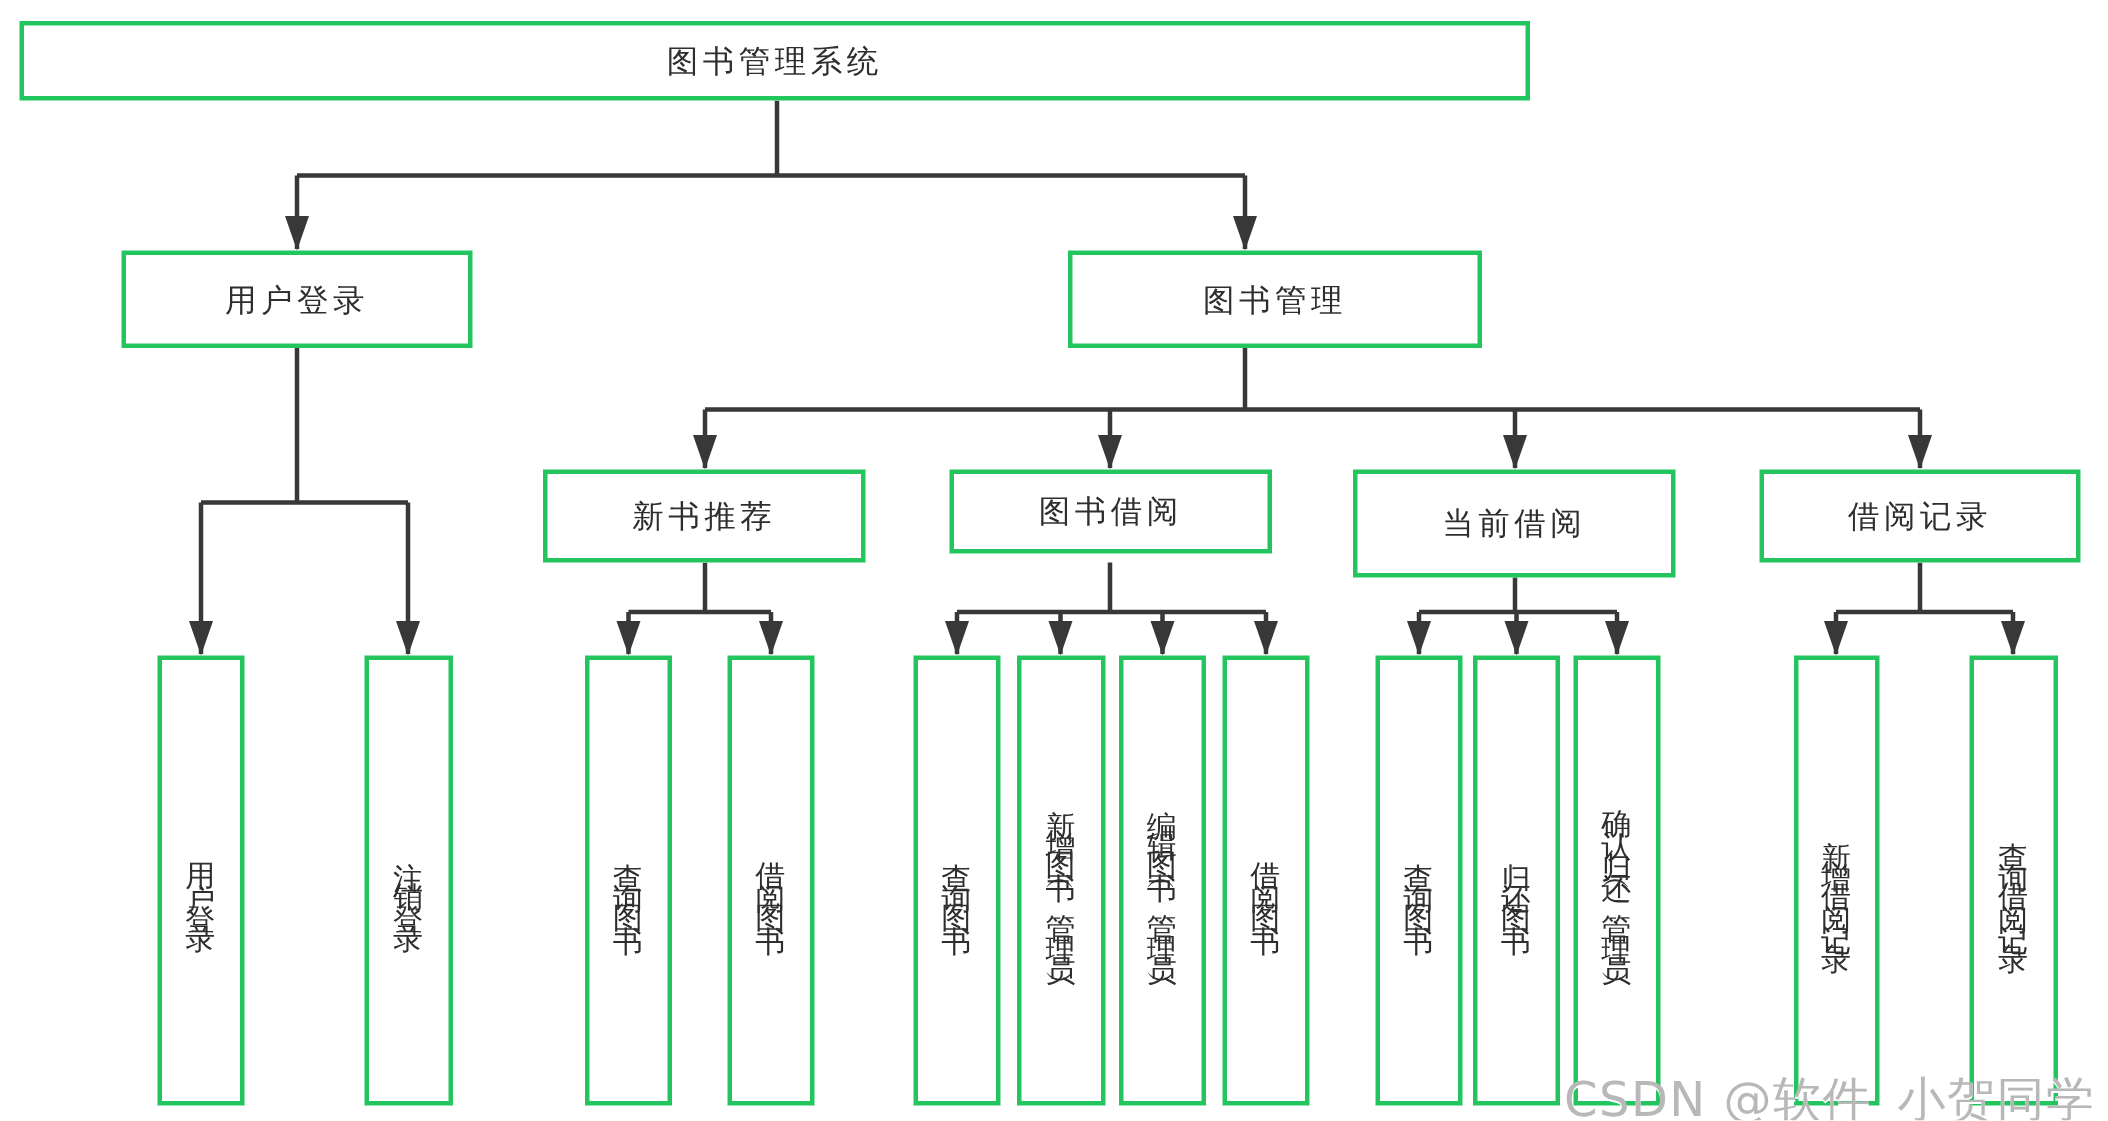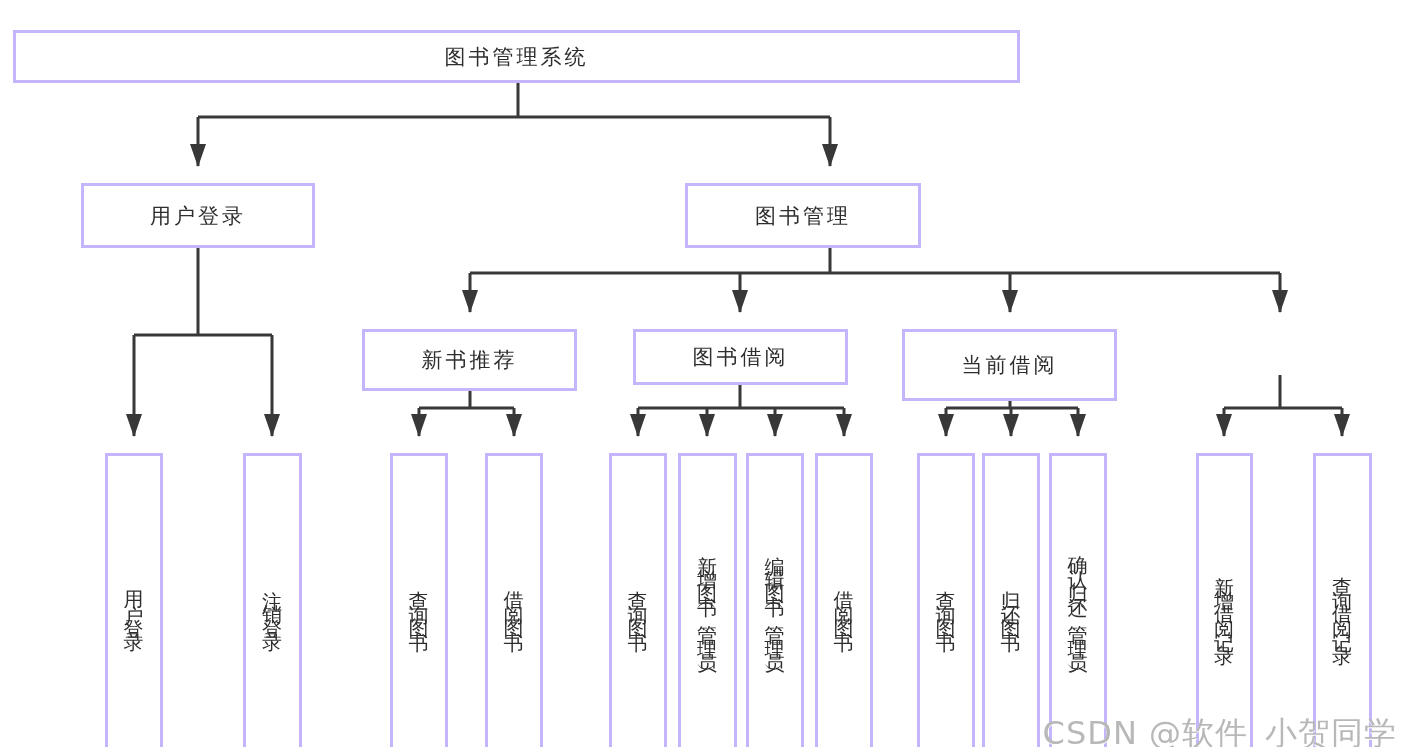--- a/index.html
+++ b/index.html
@@ -4,35 +4,34 @@
 <style>
   html,body{margin:0;padding:0;background:#fff;}
   .canvas{
     position:relative;width:1405px;height:747px;background:#ffffff;
     font-family:"DejaVu Sans","Liberation Sans",sans-serif;
     color:#2e2e2e;overflow:hidden;
   }
   .lines{position:absolute;left:0;top:0;width:1405px;height:747px;}
   .box{
     position:absolute;box-sizing:border-box;background:#ffffff;
-    border:3px solid #c4b5fd;
+    border:3px solid #22c55e;
     display:flex;align-items:center;justify-content:center;
     font-size:21px;letter-spacing:3px;white-space:nowrap;
     z-index:2;
-    margin-top:16px;
   }
   .leaf{border-width:3px;}
   .vtext{
     writing-mode:vertical-lr;line-height:1;
     font-size:20px;letter-spacing:14px;white-space:nowrap;
   }
   
   .n-root{left:13px;top:14px;width:1007px;height:53px;}
   .n-l2a{left:81px;top:167px;width:234px;height:65px;}
-  .n-l2b{left:685px;top:167px;width:236px;height:65px;}
+  .n-l2b{left:712px;top:167px;width:276px;height:65px;}
   .n-l3a{left:362px;top:313px;width:215px;height:62px;}
   .n-l3b{left:633px;top:313px;width:215px;height:56px;}
   .n-l3c{left:902px;top:313px;width:215px;height:72px;}
   .n-l3d{left:1173px;top:313px;width:214px;height:62px;}
   .lf{top:437px;height:300px;}
   .g1a{left:105px;width:58px;} .g1b{left:243px;width:59px;}
   .g2a{left:390px;width:58px;} .g2b{left:485px;width:58px;}
   .g3a{left:609px;width:58px;} .g3b{left:678px;width:59px;}
   .g3c{left:746px;width:58px;} .g3d{left:815px;width:58px;}
   .g4a{left:917px;width:58px;} .g4b{left:982px;width:58px;}
@@ -102,20 +101,23 @@
 
   <div class="box n-l3a">
     <span>新书推荐</span>
   </div>
   <div class="box n-l3b">
     <span>图书借阅</span>
   </div>
   <div class="box n-l3c">
     <span>当前借阅</span>
   </div>
+  <div class="box n-l3d">
+    <span>借阅记录</span>
+  </div>
 
   <div class="box leaf lf g1a">
     <span class="vtext">用户登录</span>
   </div>
   <div class="box leaf lf g1b">
     <span class="vtext">注销登录</span>
   </div>
 
   <div class="box leaf lf g2a">
     <span class="vtext">查询图书</span>

